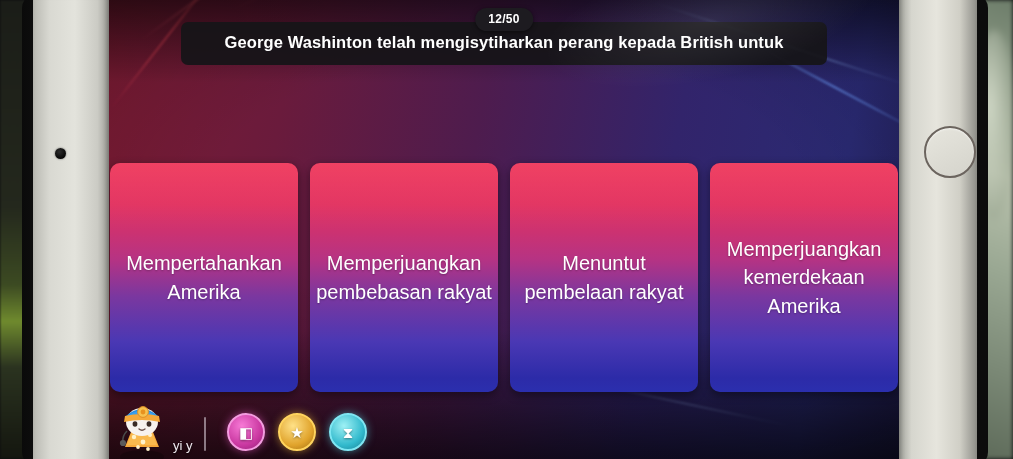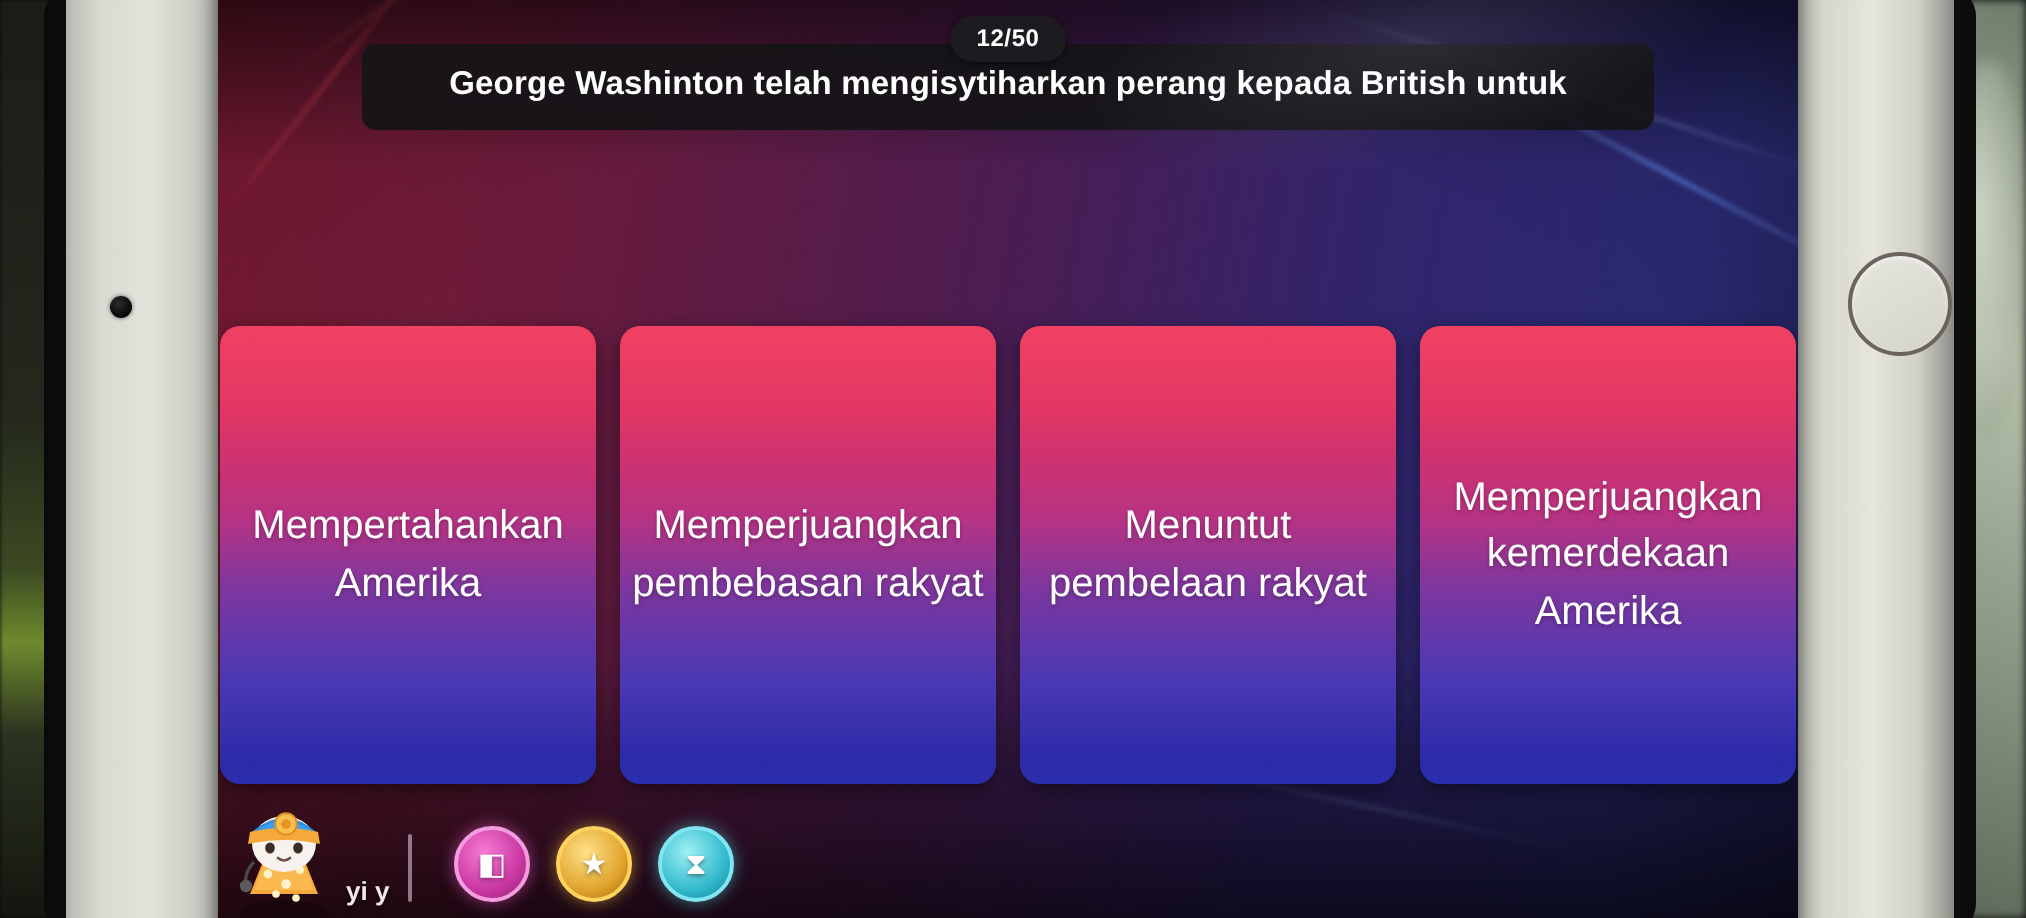--- a/index.html
+++ b/index.html
@@ -165,21 +165,21 @@
   .bottom-bar {
     position: absolute; left: 0; bottom: 0; width: 790px; height: 66px;
     z-index: 6;
     display: flex; align-items: flex-end;
   }
   .avatar {
     position: absolute; left: 4px; bottom: -2px; width: 58px; height: 66px;
   }
   .player-name {
     position: absolute; left: 64px; bottom: 6px;
-    color: #efe9ef; font-size: 13px; font-weight: bold;
+    color: #efe9ef; font-size: 13px; font-weight: normal;
     line-height: 1.05; width: 26px;
     text-shadow: 0 1px 2px rgba(0,0,0,.7);
   }
   .divider {
     position: absolute; left: 95px; bottom: 8px;
     width: 2px; height: 34px;
     background: rgba(225,215,225,.55);
     border-radius: 2px;
   }
   .powerups {

